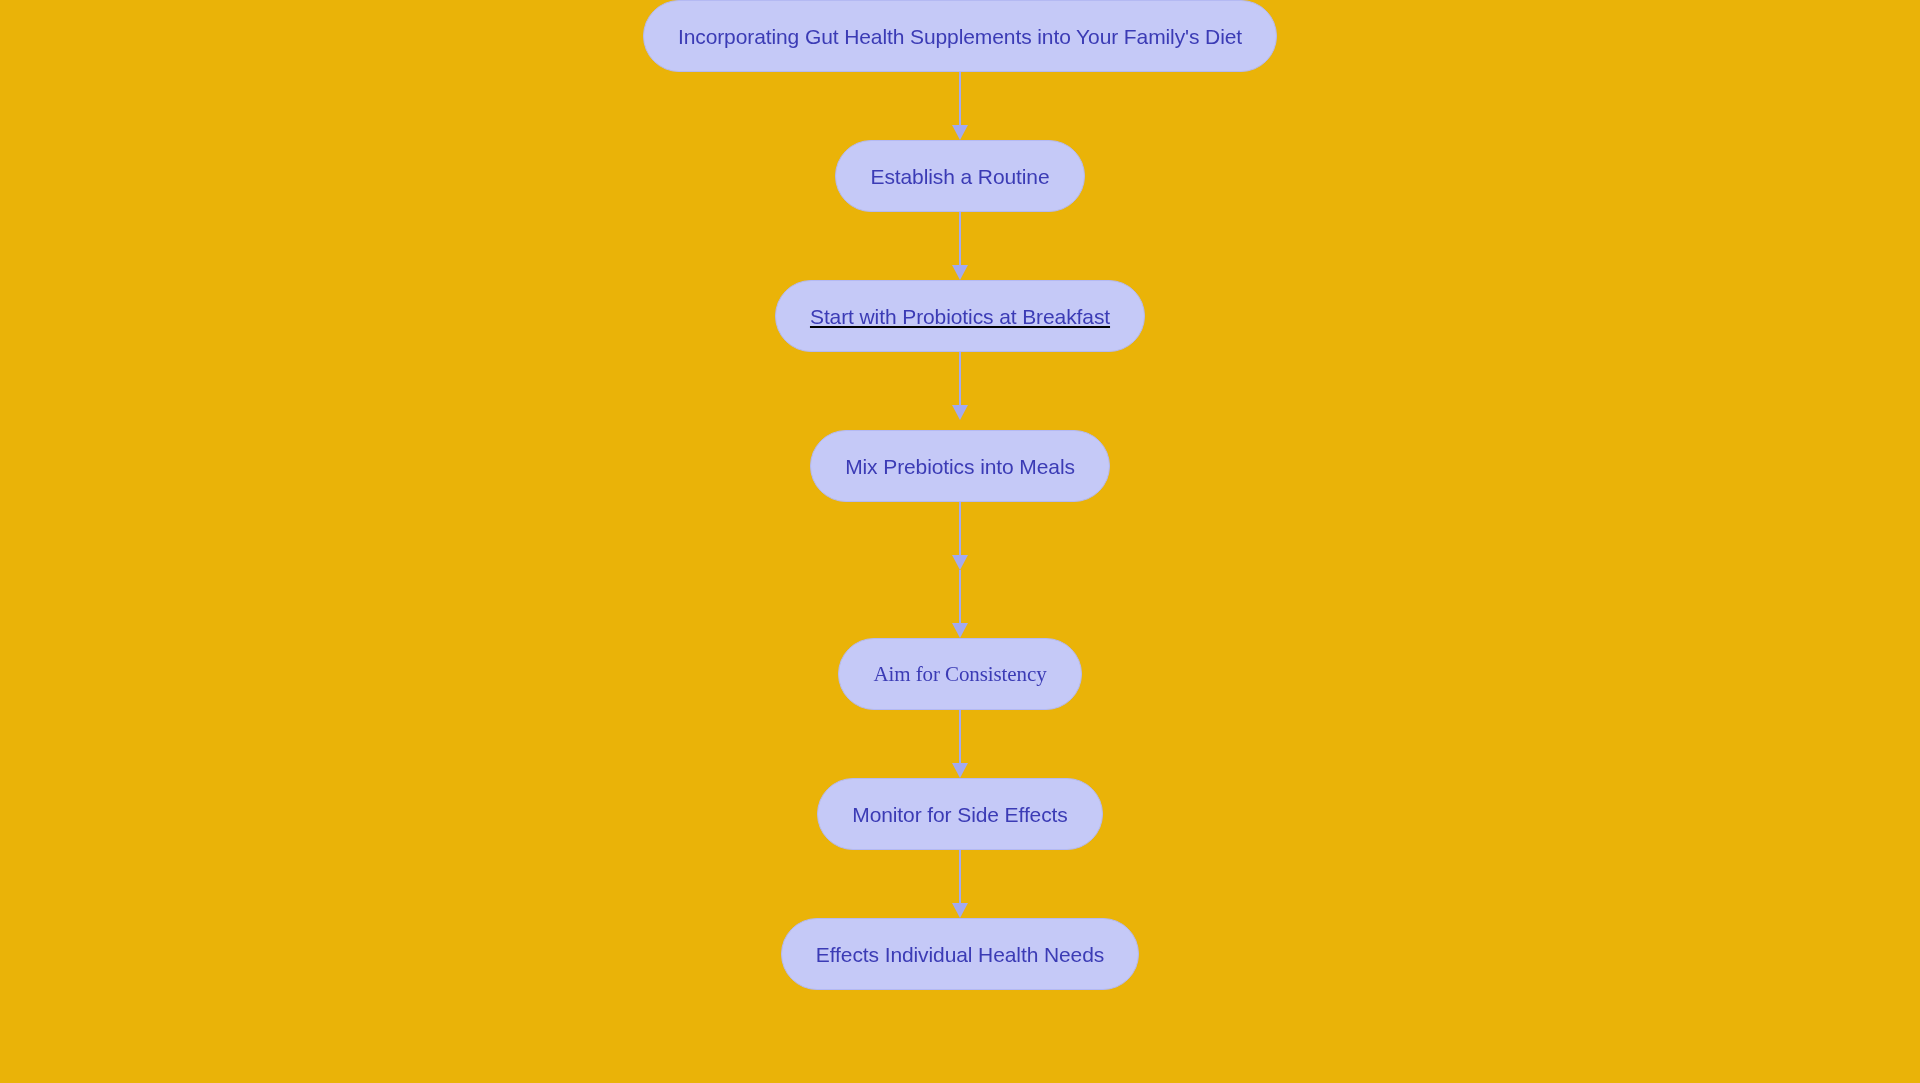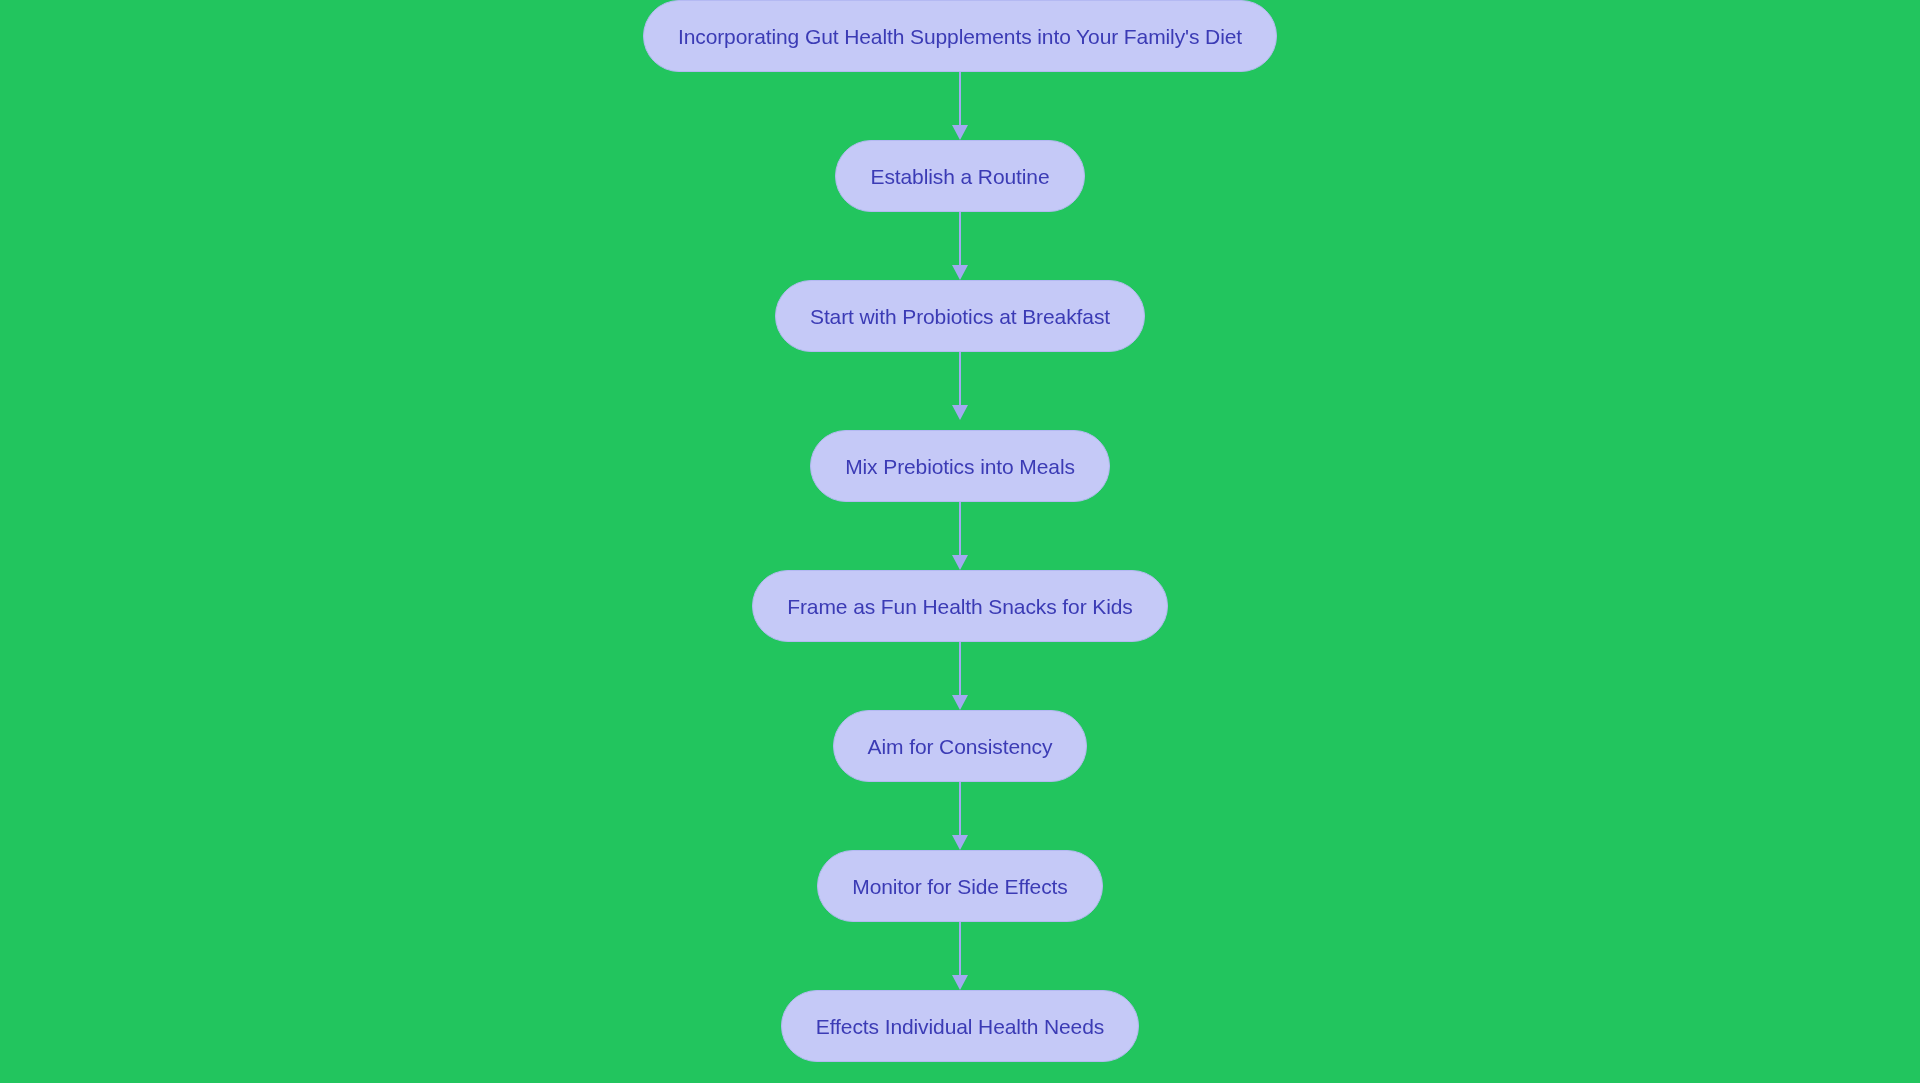--- a/index.html
+++ b/index.html
@@ -67,69 +67,66 @@
     width: 0;
     height: 0;
     border-left: 8px solid transparent;
     border-right: 8px solid transparent;
     border-top: 15px solid #a3aaf0;
   }
 </style>
 </head>
 <body>
 
-<div id="flowchart" style="background: #22c55e;">
+<div id="flowchart" style="background: #eab308;">
 
   <div class="node" style="background: rgb(197, 201, 247); border-color: rgb(180, 185, 242);">
     <span class="node-label" style="color: rgb(59, 59, 181);">Incorporating Gut Health Supplements into Your Family's Diet</span>
   </div>
 
   <div class="connector">
     <div class="stem" style="background: rgb(163, 170, 240);"></div>
     <div class="head" style="border-top-color: rgb(163, 170, 240);"></div>
   </div>
 
   <div class="node" style="background: rgb(197, 201, 247); border-color: rgb(180, 185, 242);">
     <span class="node-label" style="color: rgb(59, 59, 181); text-align: center;">Establish a Routine</span>
   </div>
 
   <div class="connector">
     <div class="stem" style="background: rgb(163, 170, 240);"></div>
     <div class="head" style="border-top-color: rgb(163, 170, 240);"></div>
   </div>
 
-  <div class="node" style="background: rgb(197, 201, 247); border-color: rgb(180, 185, 242);">
+  <div class="node" style="background: rgb(197, 201, 247); border-color: rgb(180, 185, 242); text-decoration: underline;">
     <span class="node-label" style="color: rgb(59, 59, 181);">Start with Probiotics at Breakfast</span>
   </div>
 
   <div class="connector">
     <div class="stem" style="background: rgb(163, 170, 240);"></div>
     <div class="head" style="border-top-color: rgb(163, 170, 240);"></div>
   </div>
 
   <div class="node" style="background: rgb(197, 201, 247); border-color: rgb(180, 185, 242); margin-top: 10px;">
     <span class="node-label" style="color: rgb(59, 59, 181);">Mix Prebiotics into Meals</span>
   </div>
 
   <div class="connector">
     <div class="stem" style="background: rgb(163, 170, 240);"></div>
     <div class="head" style="border-top-color: rgb(163, 170, 240);"></div>
   </div>
 
-  <div class="node" style="background: rgb(197, 201, 247); border-color: rgb(180, 185, 242);">
-    <span class="node-label" style="color: rgb(59, 59, 181);">Frame as Fun Health Snacks for Kids</span>
-  </div>
 
   <div class="connector">
     <div class="stem" style="background: rgb(163, 170, 240);"></div>
     <div class="head" style="border-top-color: rgb(163, 170, 240);"></div>
   </div>
 
   <div class="node" style="background: rgb(197, 201, 247); border-color: rgb(180, 185, 242);">
-    <span class="node-label" style="color: rgb(59, 59, 181);">Aim for Consistency</span>
+    <span class="node-label" style="color: rgb(59, 59, 181); font-family: Liberation Serif, serif;">Aim for Consistency</span>
   </div>
 
   <div class="connector">
     <div class="stem" style="background: rgb(163, 170, 240);"></div>
     <div class="head" style="border-top-color: rgb(163, 170, 240);"></div>
   </div>
 
   <div class="node" style="background: rgb(197, 201, 247); border-color: rgb(180, 185, 242);">
     <span class="node-label" style="color: rgb(59, 59, 181);">Monitor for Side Effects</span>
   </div>

